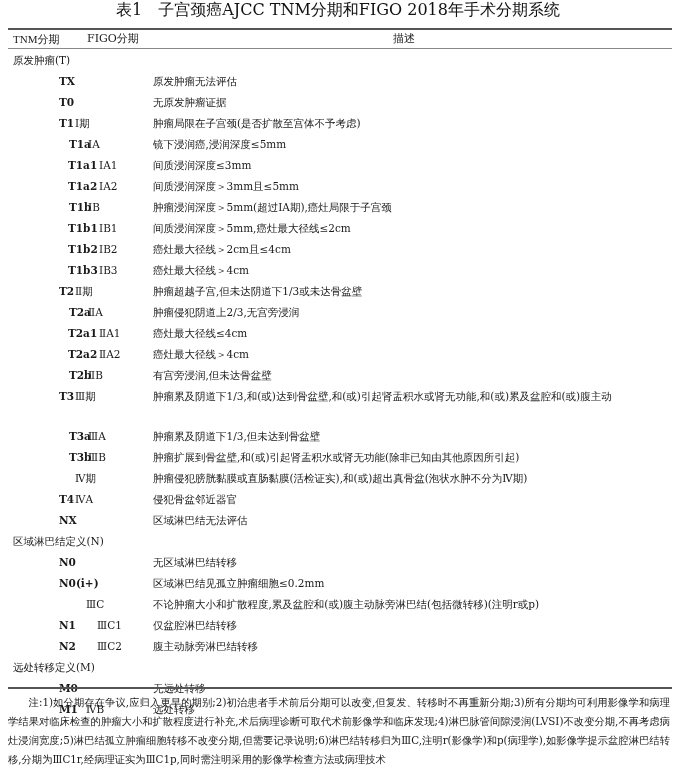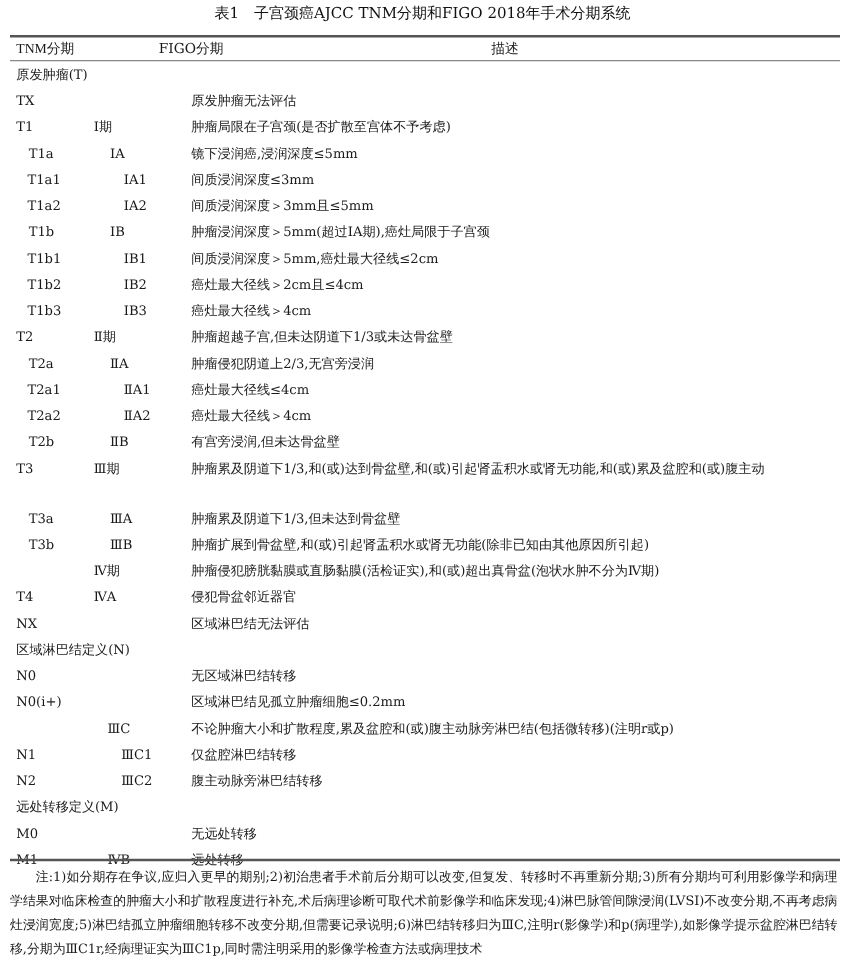--- a/index.html
+++ b/index.html
@@ -3,36 +3,36 @@
 <meta charset="utf-8">
 <style>
   html, body { margin: 0; padding: 0; background: #ffffff; }
   body {
     width: 676px; height: 770px; overflow: hidden; position: relative;
     font-family: "DejaVu Serif", "Liberation Serif", serif;
     color: #1a1a1a; font-size: 11px;
   }
   .title {
     position: absolute; top: 2px; left: 0; width: 676px; text-align: center;
-    font-size: 12px; line-height: 16px; color: #111;
+    font-size: 16px; line-height: 16px; color: #111;
   }
   .rule { position: absolute; left: 8px; width: 664px; background: #555; }
   .rule.top { top: 28px; height: 2px; }
   .rule.mid { top: 48px; height: 1px; background: #888; }
   .rule.bot { top: 687px; height: 2px; }
   .header { position: absolute; top: 30px; left: 0; width: 676px; height: 18px; }
   .header span { position: absolute; top: 2px; line-height: 14px; font-size: 11px; }
   .h-tnm { left: 13px; font-family: Liberation Serif, serif; }
-  .h-figo { left: 87px; margin-left: 40px; }
+  .h-figo { left: 87px; }
   .h-desc { left: 393px; }
   .rows { position: absolute; top: 49px; left: 0; width: 676px; }
   .row { position: relative; height: 21px; }
   .row.tall { height: 40px; }
   .row span { position: absolute; top: 4px; line-height: 14px; white-space: nowrap; font-size: 10.5px; }
-  .row .tnm { font-weight: normal; }
+  .row .tnm { font-weight: bold; margin-left: 46px; }
   .row .desc { left: 153px; }
   .row.tall .desc { white-space: normal; width: 520px; line-height: 19px; top: 2px; text-indent: 0; }
   .row.section span.sec { left: 13px; top: 4px; }
   .lvl0 .tnm { left: 13px; }
   .lvl0 .figo { left: 75px; }
   .lvl1 .tnm { left: 23px; }
   .lvl1 .figo { left: 88px; }
   .lvl2 .tnm { left: 22px; }
   .lvl2 .figo { left: 99px; }
   .lvl0 .figo.n { left: 86px; }
@@ -60,20 +60,25 @@
   <div class="row section">
     <span class="sec">原发肿瘤(T)</span>
   </div>
 
   <div class="row lvl0">
       <span class="tnm">TX</span>
       <span class="figo"></span>
       <span class="desc">原发肿瘤无法评估</span>
     </div>
   <div class="row lvl0">
+      <span class="tnm">T0</span>
+      <span class="figo"></span>
+      <span class="desc">无原发肿瘤证据</span>
+    </div>
+  <div class="row lvl0">
       <span class="tnm">T1</span>
       <span class="figo">Ⅰ期</span>
       <span class="desc">肿瘤局限在子宫颈(是否扩散至宫体不予考虑)</span>
     </div>
   <div class="row lvl1">
       <span class="tnm">T1a</span>
       <span class="figo">ⅠA</span>
       <span class="desc">镜下浸润癌,浸润深度≤5mm</span>
     </div>
   <div class="row lvl2">

